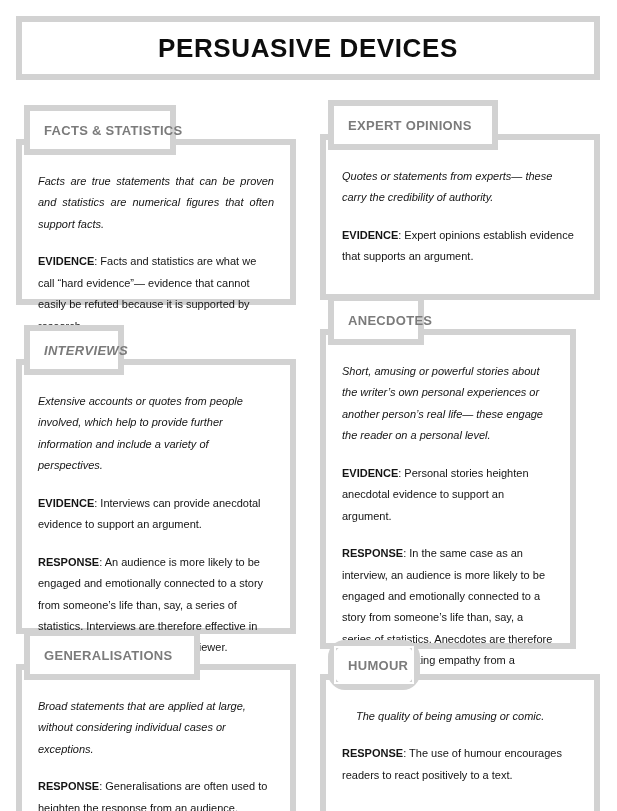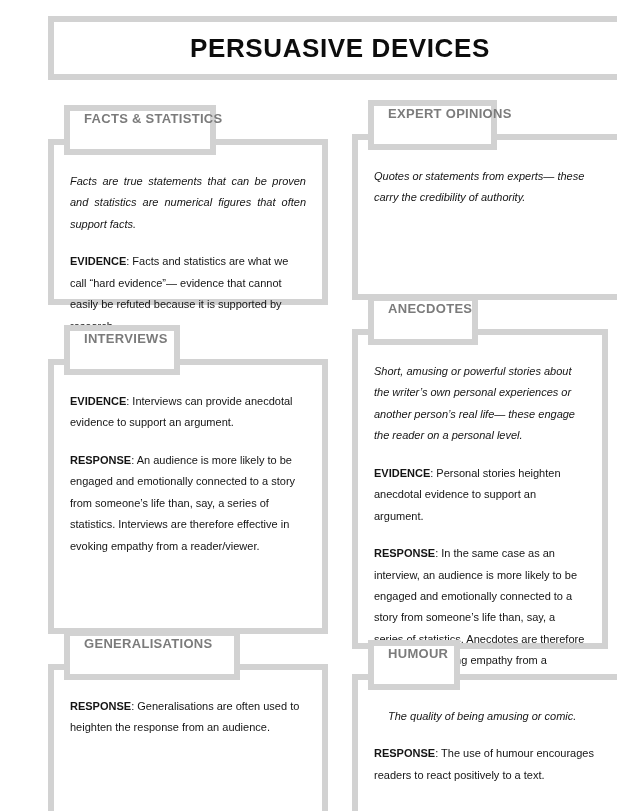--- a/index.html
+++ b/index.html
@@ -12,21 +12,20 @@
     height: 811px;
     font-family: "Liberation Sans", sans-serif;
     color: #111111;
     overflow: hidden;
     position: relative;
   }
 
   .page {
     position: absolute;
     inset: 0;
-    margin-left: 32px;
   }
 
   
   .title-box {
     position: absolute;
     left: 16px;
     top: 16px;
     width: 584px;
     height: 64px;
     box-sizing: border-box;
@@ -67,27 +66,28 @@
   }
   .section-body::after {
     content: "";
     position: absolute;
     inset: 0;
     border: 2px solid #ffffff;
     pointer-events: none;
   }
   .section-tab {
     position: absolute;
-    left: 16px;
+    left: 8px;
     top: 0;
     box-sizing: border-box;
     border: 6px solid #d2d2d2;
     background: #ffffff;
     height: 50px;
     display: flex;
+    align-items: center;
     padding: 0 14px;
     z-index: 3;
   }
   .section-tab::after {
     content: "";
     position: absolute;
     inset: 0;
     border: 2px solid #ffffff;
     pointer-events: none;
   }
@@ -147,65 +147,68 @@
           </div>
         </div>
         <div class="section-tab" style="width: 152px;">
           <span class="section-tab-label">FACTS &amp; STATISTICS</span>
         </div>
       </div>
       <div class="section" style="left: 320px; top: 100px;">
         <div class="section-body" style="width: 280px; height: 166px;">
           <div class="section-content">
             <p class="def">Quotes or statements from experts— these carry the credibility of authority.</p>
-          </div>
-        </div>
-        <div class="section-tab" style="width: 129px;">
+            <p><span class="lbl">EVIDENCE</span><span>: Expert opinions establish evidence that supports an argument.</span></p>
+          </div>
+        </div>
+        <div class="section-tab" style="width: 170px;">
           <span class="section-tab-label">EXPERT OPINIONS</span>
         </div>
       </div>
       <div class="section" style="left: 16px; top: 325px;">
         <div class="section-body" style="width: 280px; height: 275px;">
           <div class="section-content">
+            <p class="def">Extensive accounts or quotes from people involved, which help to provide further information and include a variety of perspectives.</p>
             <p><span class="lbl">EVIDENCE</span><span>: Interviews can provide anecdotal evidence to support an argument.</span></p>
             <p><span class="lbl">RESPONSE</span><span>: An audience is more likely to be engaged and emotionally connected to a story from someone’s life than, say, a series of statistics. Interviews are therefore effective in evoking empathy from a reader/viewer.</span></p>
           </div>
         </div>
-        <div class="section-tab" style="width: 116px;">
+        <div class="section-tab" style="width: 100px; font-style: italic;">
           <span class="section-tab-label">INTERVIEWS</span>
         </div>
       </div>
       <div class="section" style="left: 320px; top: 295px;">
         <div class="section-body" style="width: 256px; height: 320px;">
           <div class="section-content">
             <p class="def">Short, amusing or powerful stories about the writer’s own personal experiences or another person’s real life— these engage the reader on a personal level.</p>
             <p><span class="lbl">EVIDENCE</span><span>: Personal stories heighten anecdotal evidence to support an argument.</span></p>
             <p><span class="lbl">RESPONSE</span><span>: In the same case as an interview, an audience is more likely to be engaged and emotionally connected to a story from someone’s life than, say, a series of statistics. Anecdotes are therefore effective in evoking empathy from a reader/viewer.</span></p>
           </div>
         </div>
-        <div class="section-tab" style="width: 110px;">
+        <div class="section-tab" style="width: 96px;">
           <span class="section-tab-label">ANECDOTES</span>
         </div>
       </div>
       <div class="section" style="left: 16px; top: 630px;">
         <div class="section-body" style="width: 280px; height: 170px;">
           <div class="section-content">
+            <p class="def">Broad statements that are applied at large, without considering individual cases or exceptions.</p>
             <p><span class="lbl">RESPONSE</span><span>: Generalisations are often used to heighten the response from an audience.</span></p>
           </div>
         </div>
         <div class="section-tab" style="width: 176px;">
           <span class="section-tab-label">GENERALISATIONS</span>
         </div>
       </div>
       <div class="section" style="left: 320px; top: 640px;">
         <div class="section-body" style="width: 280px; height: 160px;">
           <div class="section-content">
             <p class="def indent">The quality of being amusing or comic.</p>
             <p><span class="lbl">RESPONSE</span><span>: The use of humour encourages readers to react positively to a text.</span></p>
           </div>
         </div>
-        <div class="section-tab" style="width: 92px;">
+        <div class="section-tab" style="width: 92px; border-radius: 17px;">
           <span class="section-tab-label">HUMOUR</span>
         </div>
       </div>
     </div>
 
 </div>
 
 </body></html>

